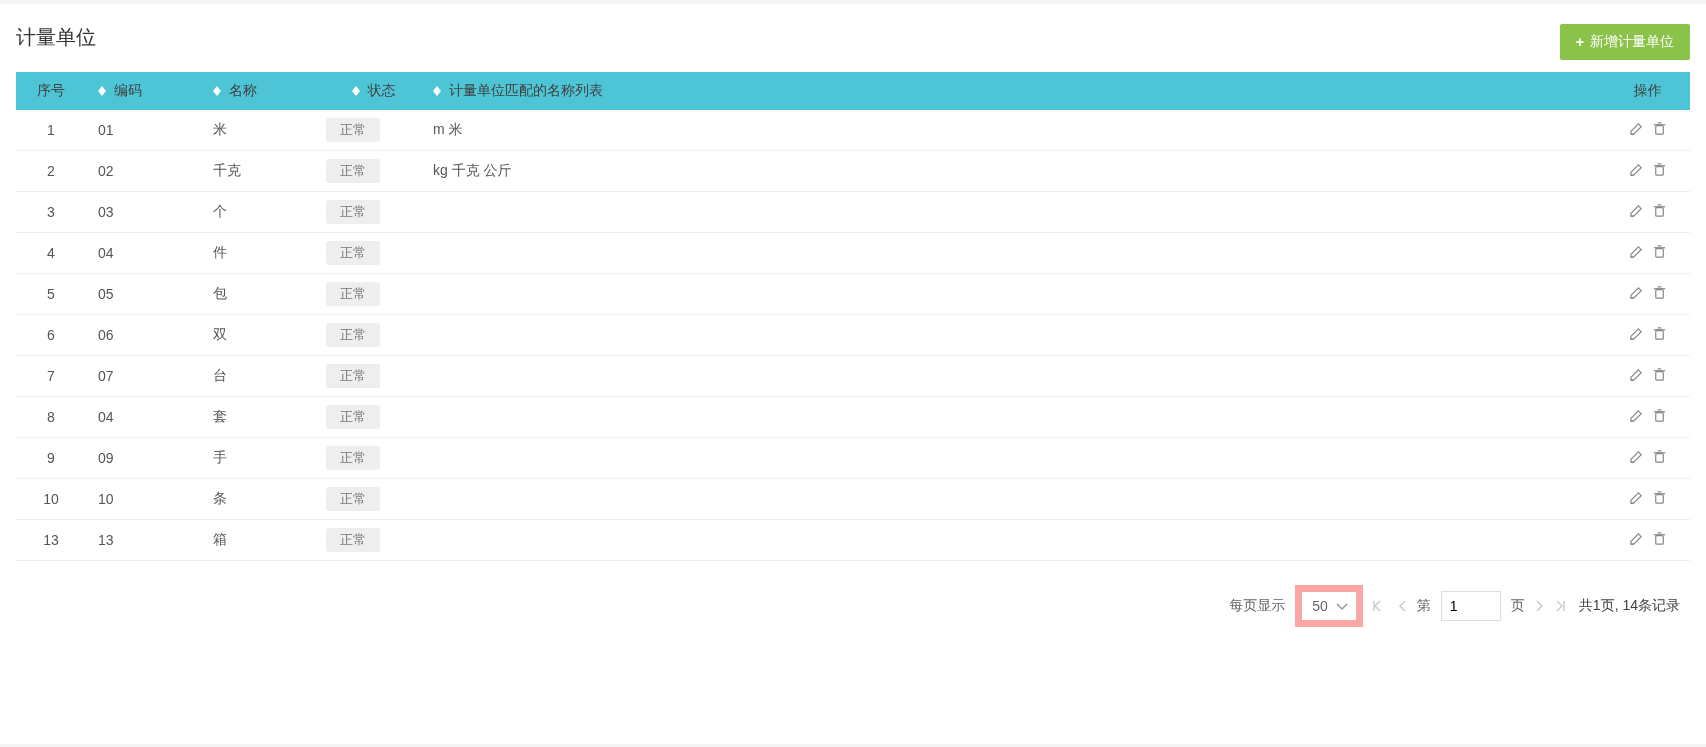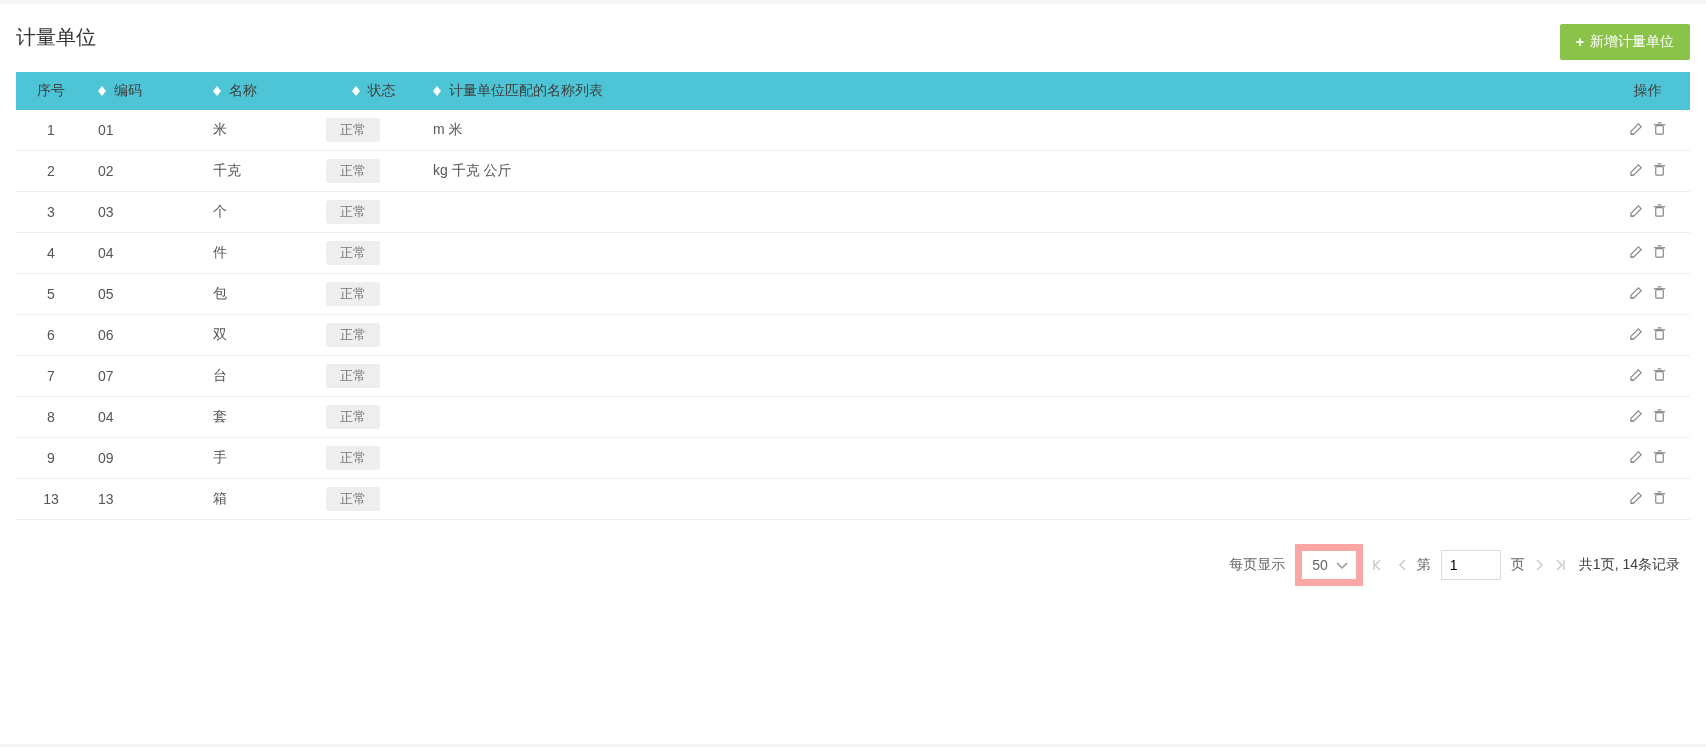--- a/index.html
+++ b/index.html
@@ -366,20 +366,41 @@
                   <rect x="4" y="5" width="8" height="9" rx="1" fill="none" stroke="currentColor" stroke-width="1.3"></rect>
                   <line x1="2" y1="4" x2="14" y2="4" stroke="currentColor" stroke-width="1.3"></line>
                   <line x1="6" y1="2" x2="10" y2="2" stroke="currentColor" stroke-width="1.3"></line>
                 </svg></span>
             </span></td>
         </tr>
         <tr>
           <td class="col-seq">9</td>
           <td>09</td>
           <td>手</td>
+          <td class="col-status">
+            <div class="status-wrap"><span class="status-badge">正常</span></div>
+          </td>
+          <td></td>
+          <td class="col-ops-cell"><span class="op-btn">
+              <span><svg width="15" height="15" viewBox="0 0 16 16">
+                  <path d="M2 11 L10 3 L13 6 L5 14 L2 14 Z" fill="none" stroke="currentColor" stroke-width="1.3"></path>
+                  <line x1="2" y1="14" x2="5" y2="14" stroke="currentColor" stroke-width="1.3"></line>
+                </svg></span>
+            </span><span class="op-btn">
+              <span><svg width="15" height="15" viewBox="0 0 16 16">
+                  <rect x="4" y="5" width="8" height="9" rx="1" fill="none" stroke="currentColor" stroke-width="1.3"></rect>
+                  <line x1="2" y1="4" x2="14" y2="4" stroke="currentColor" stroke-width="1.3"></line>
+                  <line x1="6" y1="2" x2="10" y2="2" stroke="currentColor" stroke-width="1.3"></line>
+                </svg></span>
+            </span></td>
+        </tr>
+        <tr>
+          <td class="col-seq">10</td>
+          <td>10</td>
+          <td>条</td>
           <td class="col-status">
             <div class="status-wrap"><span class="status-badge">正常</span></div>
           </td>
           <td></td>
           <td class="col-ops-cell"><span class="op-btn">
               <span><svg width="15" height="15" viewBox="0 0 16 16">
                   <path d="M2 11 L10 3 L13 6 L5 14 L2 14 Z" fill="none" stroke="currentColor" stroke-width="1.3"></path>
                   <line x1="2" y1="14" x2="5" y2="14" stroke="currentColor" stroke-width="1.3"></line>
                 </svg></span>
             </span><span class="op-btn">

